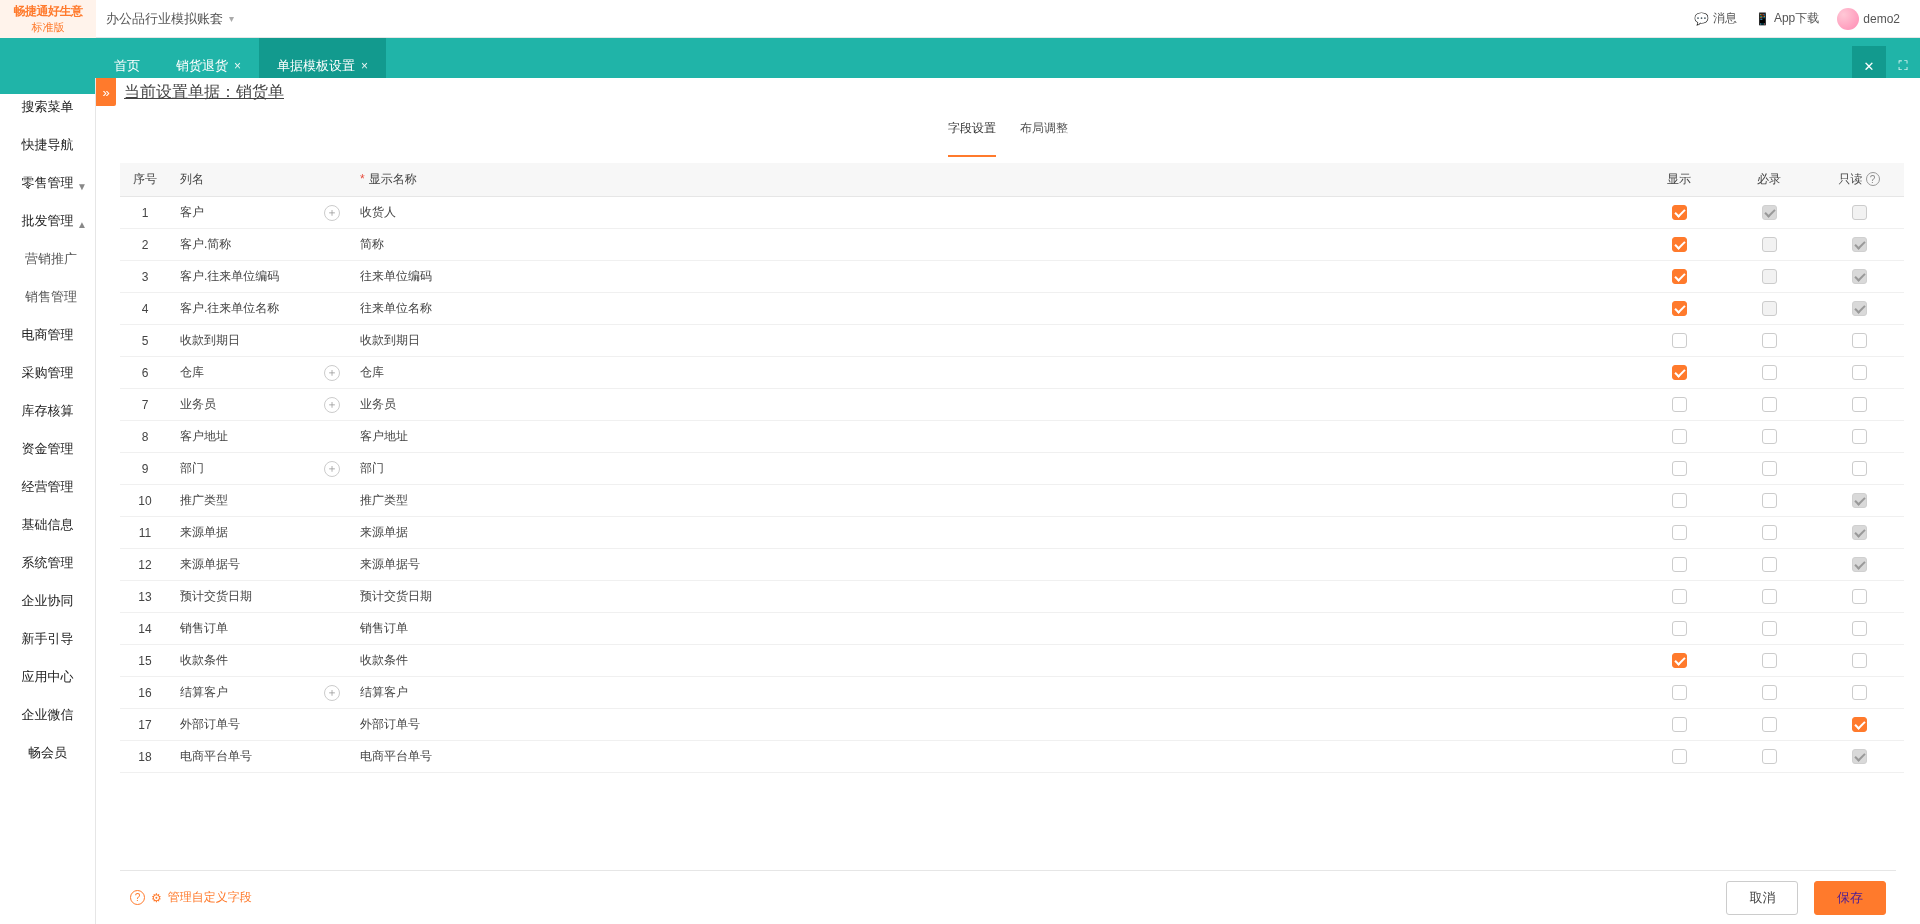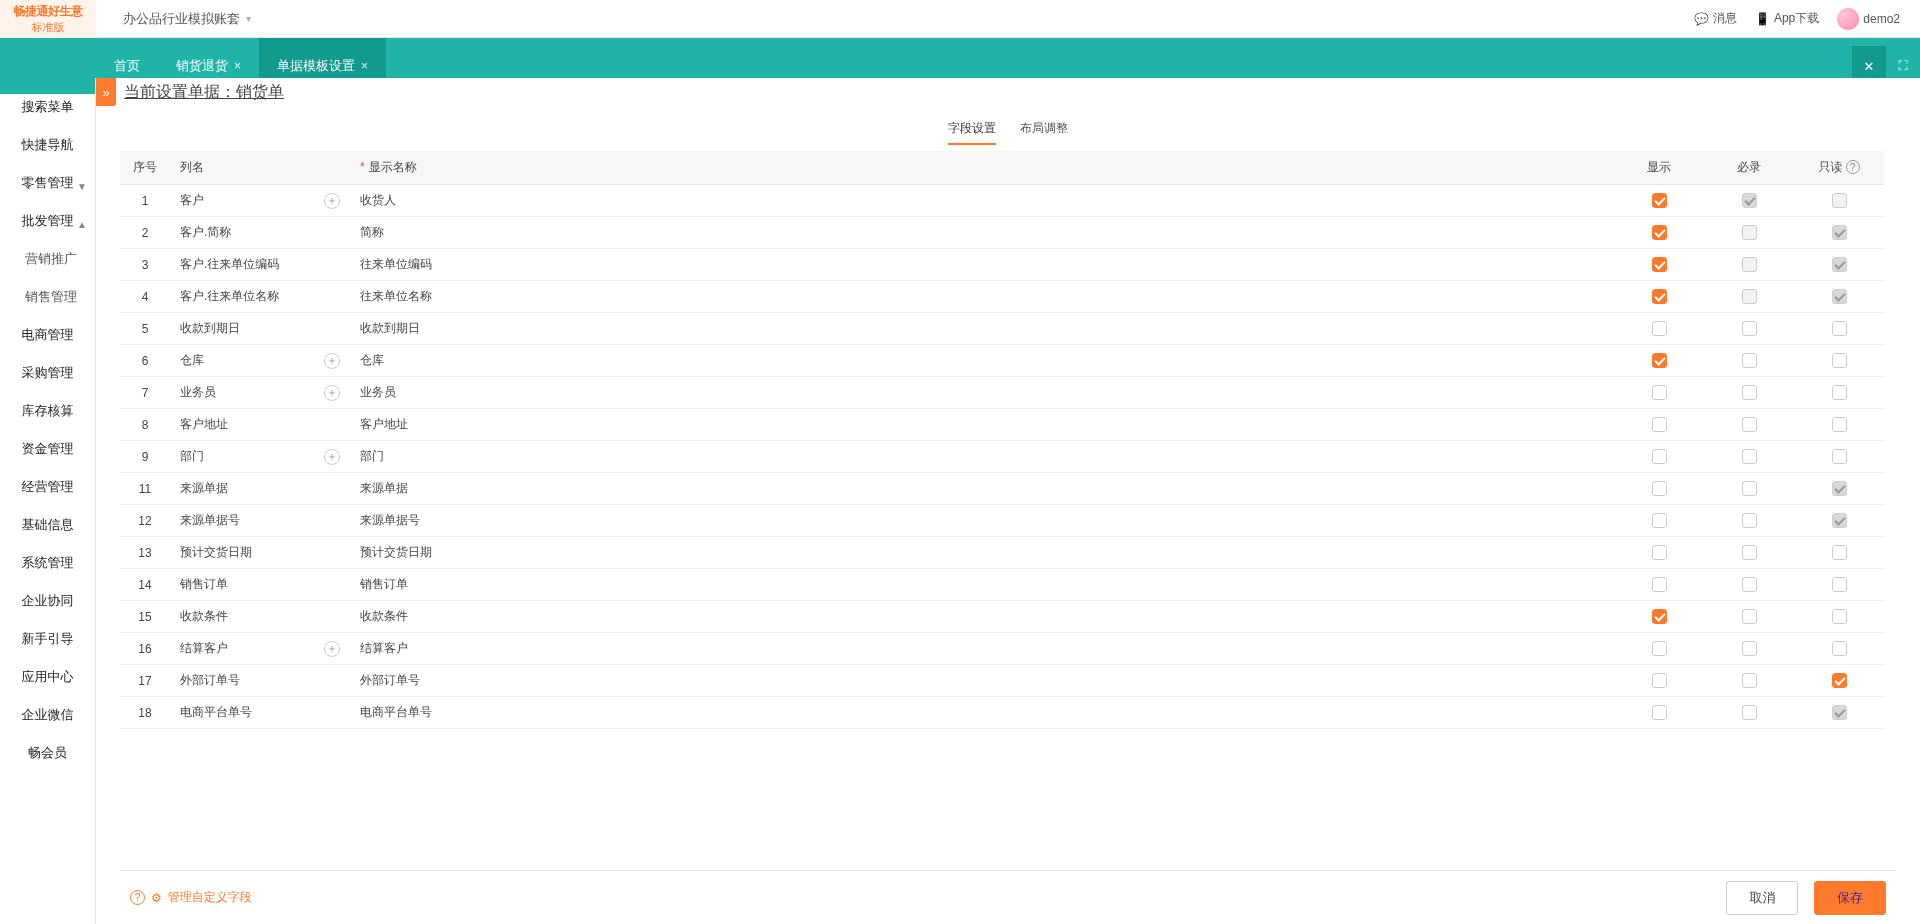--- a/index.html
+++ b/index.html
@@ -10,21 +10,21 @@
     --muted:#666;
     --sidebar-w:96px;
   }
   *{box-sizing:border-box;}
   html,body{margin:0;padding:0;height:100%;font-family:"Microsoft YaHei","PingFang SC",Arial,sans-serif;font-size:13px;color:var(--text);background:#fff;}
   
   .topbar{height:38px;display:flex;align-items:center;border-bottom:1px solid var(--border);}
   .brand{width:var(--sidebar-w);height:38px;display:flex;flex-direction:column;align-items:center;justify-content:center;background:#fff3eb;color:var(--orange);font-size:11px;}
   .brand .b-logo{font-weight:bold;font-size:12px;letter-spacing:-0.5px;}
   .brand .b-sub{font-size:11px;}
-  .account-sel{flex:0 0 auto;margin-left:27px;color:#555;display:flex;align-items:center;gap:6px;}
+  .account-sel{flex:0 0 auto;margin-left:10px;color:#555;display:flex;align-items:center;gap:6px;}
   .spacer{flex:1;}
   .top-actions{display:flex;align-items:center;gap:18px;padding-right:20px;font-size:12px;color:#555;}
   .top-actions .item{display:flex;align-items:center;gap:4px;cursor:pointer;}
   .avatar{width:22px;height:22px;border-radius:50%;background:radial-gradient(circle at 30% 30%,#ffc8d6,#ff8ab3);}
   
   .tabbar{height:56px;background:var(--teal);display:flex;align-items:stretch;color:#fff;position:relative;}
   .tabbar .offset{width:var(--sidebar-w);}
   .tab{display:flex;align-items:center;padding:0 18px;font-size:13px;cursor:pointer;position:relative;}
   .tab.active{background:#129a8e;}
   .tab .x{margin-left:6px;font-size:12px;opacity:.9;}
@@ -42,24 +42,24 @@
   .collapse-handle{position:absolute;left:var(--sidebar-w);top:78px;width:20px;height:28px;background:var(--orange);color:#fff;display:flex;align-items:center;justify-content:center;z-index:5;border-bottom-right-radius:2px;}
   .context-line{height:28px;display:flex;align-items:center;padding-left:28px;color:#444;font-size:16px;background:#fff;text-decoration:underline;}
   
   .inner-tabs{display:flex;align-items:flex-end;padding-left:30px;margin-top:6px;}
   .inner-tab{padding:9px 18px;border:1px solid var(--border);border-bottom:none;font-size:12px;color:#555;background:#fff;border-top-left-radius:3px;border-top-right-radius:3px;margin-right:-1px;cursor:pointer;}
   .inner-tab.active{color:var(--orange);position:relative;}
   .inner-tab.active::after{content:"";position:absolute;left:0;right:0;bottom:-1px;height:1px;background:#fff;}
   .inner-tabs-line{height:1px;background:var(--border);flex:1;align-self:flex-end;}
   
   .sub-tabs{display:flex;justify-content:center;gap:24px;padding:14px 0 6px 0;font-size:12px;}
-  .sub-tab{padding-bottom:6px;cursor:pointer;color:#555;}
+  .sub-tab{padding-bottom:18px;cursor:pointer;color:#555;}
   .sub-tab.active{color:#333;border-bottom:2px solid var(--orange);}
   
-  .table-wrap{flex:1;overflow:auto;padding:0 36px 0 24px;}
+  .table-wrap{flex:1;overflow:auto;padding:0 16px 0 24px;}
   table{width:100%;border-collapse:collapse;font-size:12px;color:#444;}
   thead th{background:#f7f7f7;font-weight:normal;text-align:left;padding:8px 10px;border-bottom:1px solid var(--border);}
   thead th.center{text-align:center;}
   tbody td{padding:7px 10px;border-bottom:1px solid #f0f0f0;}
   tbody td.center{text-align:center;}
   .col-seq{width:50px;text-align:center;}
   .col-name{width:180px;position:relative;}
   .col-disp{width:auto;}
   .col-chk{width:90px;}
   .plus{position:absolute;right:10px;top:50%;transform:translateY(-50%);width:16px;height:16px;border:1px solid #ccc;border-radius:50%;display:flex;align-items:center;justify-content:center;font-size:11px;color:#999;cursor:pointer;}
@@ -270,20 +270,28 @@
             </tr>
             <tr>
               <td class="col-seq center">9</td>
               <td class="col-name">部门<span class="plus">＋</span></td>
               <td>部门</td>
               <td class="center"><span class="chk"></span></td>
               <td class="center"><span class="chk"></span></td>
               <td class="center"><span class="chk"></span></td>
             </tr>
             <tr>
+              <td class="col-seq center">10</td>
+              <td class="col-name">推广类型</td>
+              <td>推广类型</td>
+              <td class="center"><span class="chk"></span></td>
+              <td class="center"><span class="chk"></span></td>
+              <td class="center"><span class="chk on dis"></span></td>
+            </tr>
+            <tr>
               <td class="col-seq center">11</td>
               <td class="col-name">来源单据</td>
               <td>来源单据</td>
               <td class="center"><span class="chk"></span></td>
               <td class="center"><span class="chk"></span></td>
               <td class="center"><span class="chk on dis"></span></td>
             </tr>
             <tr>
               <td class="col-seq center">12</td>
               <td class="col-name">来源单据号</td>

